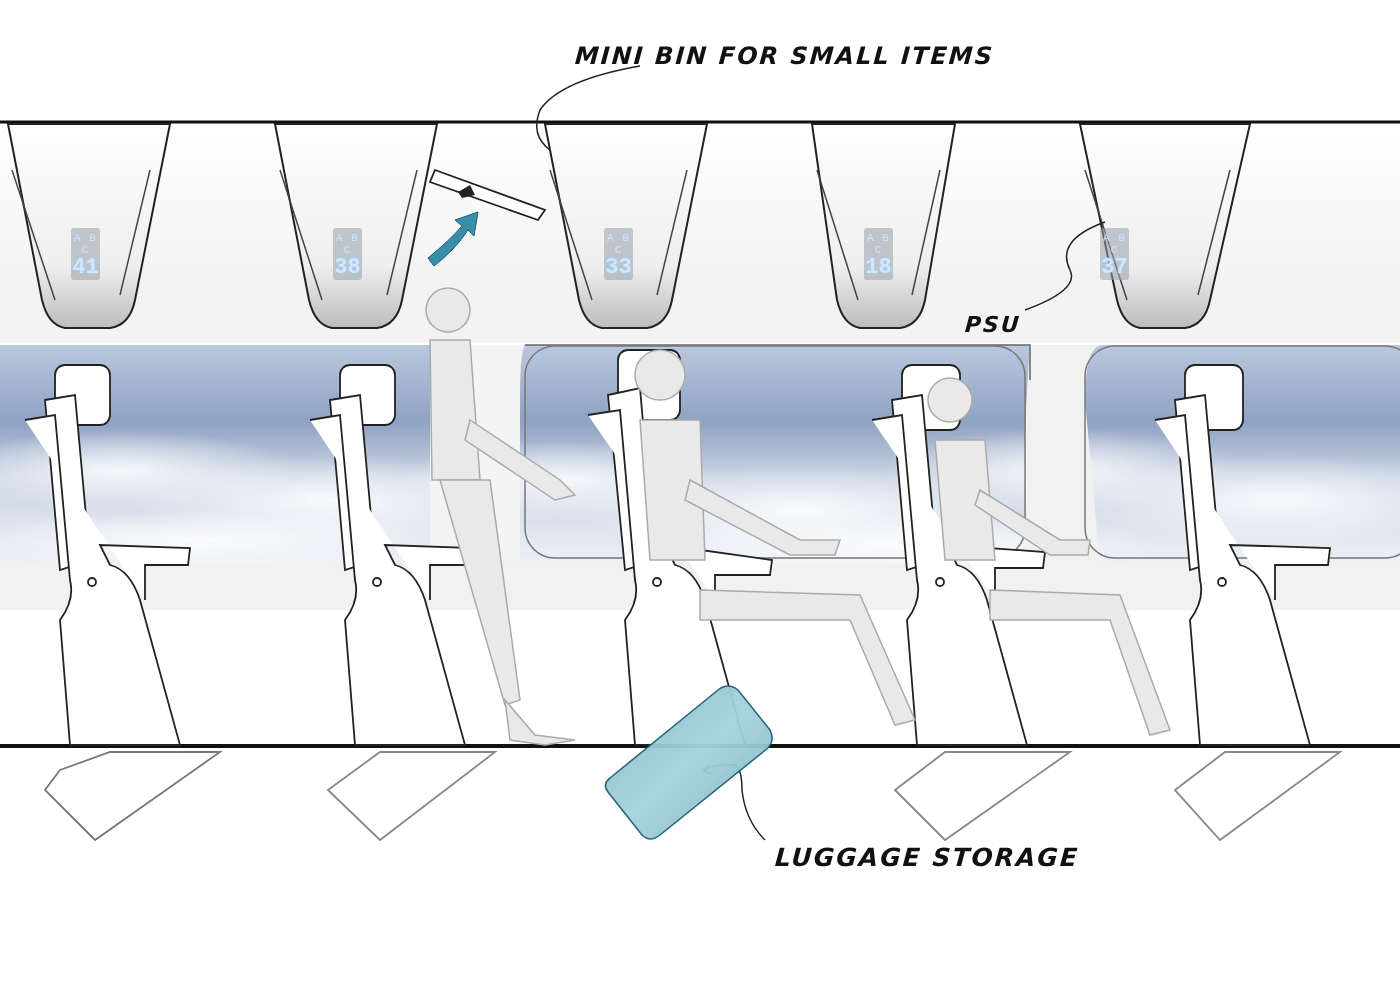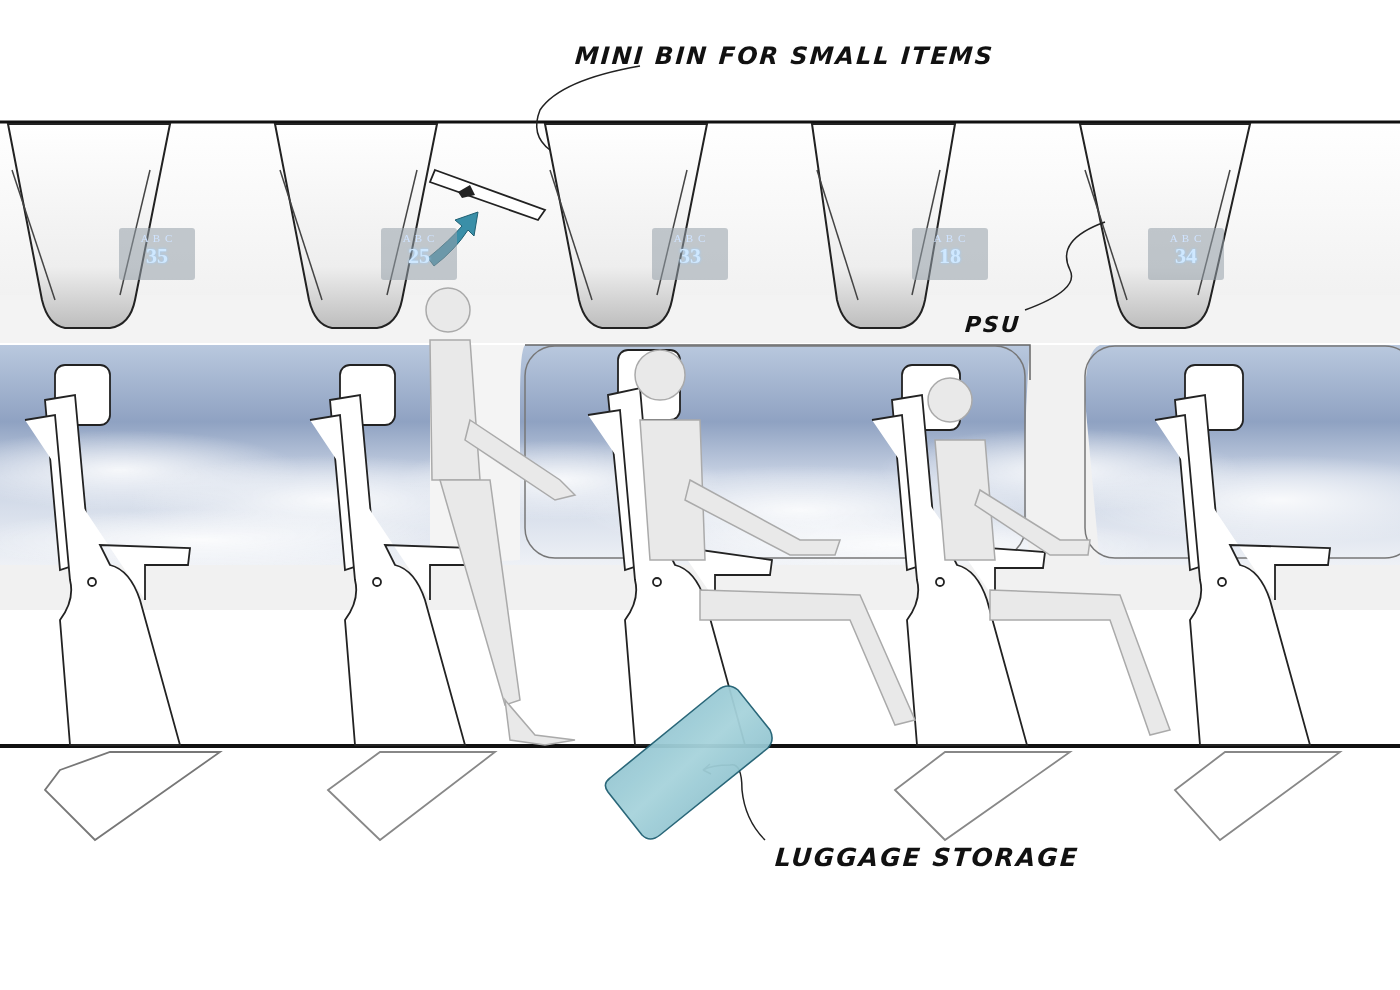--- a/index.html
+++ b/index.html
@@ -1,19 +1,19 @@
 <!DOCTYPE html>
 <html><head>
 <meta charset="utf-8">
 <style>
   html, body { margin:0; padding:0; background:#ffffff; }
   body { width:1400px; height:990px; overflow:hidden; position:relative; font-family:"DejaVu Sans", sans-serif; }
   #canvas { position:absolute; left:0; top:0; width:1400px; height:990px; }
   .annot { position:absolute; font-family:"DejaVu Sans", sans-serif; font-weight:bold; color:#111; letter-spacing:2px; white-space:nowrap; font-style:italic; transform:skewX(-4deg); }
-  .bin-label { position:absolute; width:76px; height:52px; background:rgba(150,160,170,0.55); border-radius:3px; text-align:center; color:#bfe0ff; font-family:Liberation Serif, serif;margin-left:48px; }
+  .bin-label { position:absolute; width:29px; height:52px; background:rgba(150,160,170,0.55); border-radius:3px; text-align:center; color:#bfe0ff; font-family:Liberation Mono, monospace; }
   .bin-label .abc { font-size:11px; letter-spacing:1px; display:block; margin-top:4px; color:#cfe3ff; }
   .bin-label .row { font-size:22px; font-weight:bold; display:block; line-height:24px; color:#cfe8ff; text-shadow:0 0 3px #9fd0ff; }
 </style>
 </head>
 <body>
 
 <svg id="canvas" width="1400" height="990" viewBox="0 0 1400 990" xmlns="http://www.w3.org/2000/svg">
   <defs>
     <linearGradient id="sky" x1="0" y1="0" x2="0" y2="1">
       <stop offset="0" stop-color="#b9c8de"></stop>
@@ -170,34 +170,34 @@
     </g>
   </g>
 
   <g>
     <path d="M610,778 L718,690 Q728,682 738,690 L770,730 Q775,740 768,748 L660,835 Q650,843 642,835 L608,792 Q602,784 610,778 Z" fill="url(#lug)" stroke="#1f5f72" stroke-width="1.6" opacity="0.95"></path>
   </g>
 </svg>
 
 <div class="bin-label" style="left:71px; top:228px;">
   <span class="abc">A B C</span>
-  <span class="row">35</span>
+  <span class="row">41</span>
 </div>
 <div class="bin-label" style="left:333px; top:228px;">
   <span class="abc">A B C</span>
-  <span class="row">25</span>
+  <span class="row">38</span>
 </div>
 <div class="bin-label" style="left:604px; top:228px;">
   <span class="abc">A B C</span>
   <span class="row">33</span>
 </div>
 <div class="bin-label" style="left:864px; top:228px;">
   <span class="abc">A B C</span>
   <span class="row">18</span>
 </div>
 <div class="bin-label" style="left:1100px; top:228px;">
   <span class="abc">A B C</span>
-  <span class="row">34</span>
+  <span class="row">37</span>
 </div>
 
 <div class="annot" style="left:575px; top:42px; font-size:24px;">MINI BIN FOR SMALL ITEMS</div>
 <div class="annot" style="left:965px; top:312px; font-size:22px;">PSU</div>
 <div class="annot" style="left:775px; top:843px; font-size:25px;">LUGGAGE STORAGE</div>
 
 </body></html>

